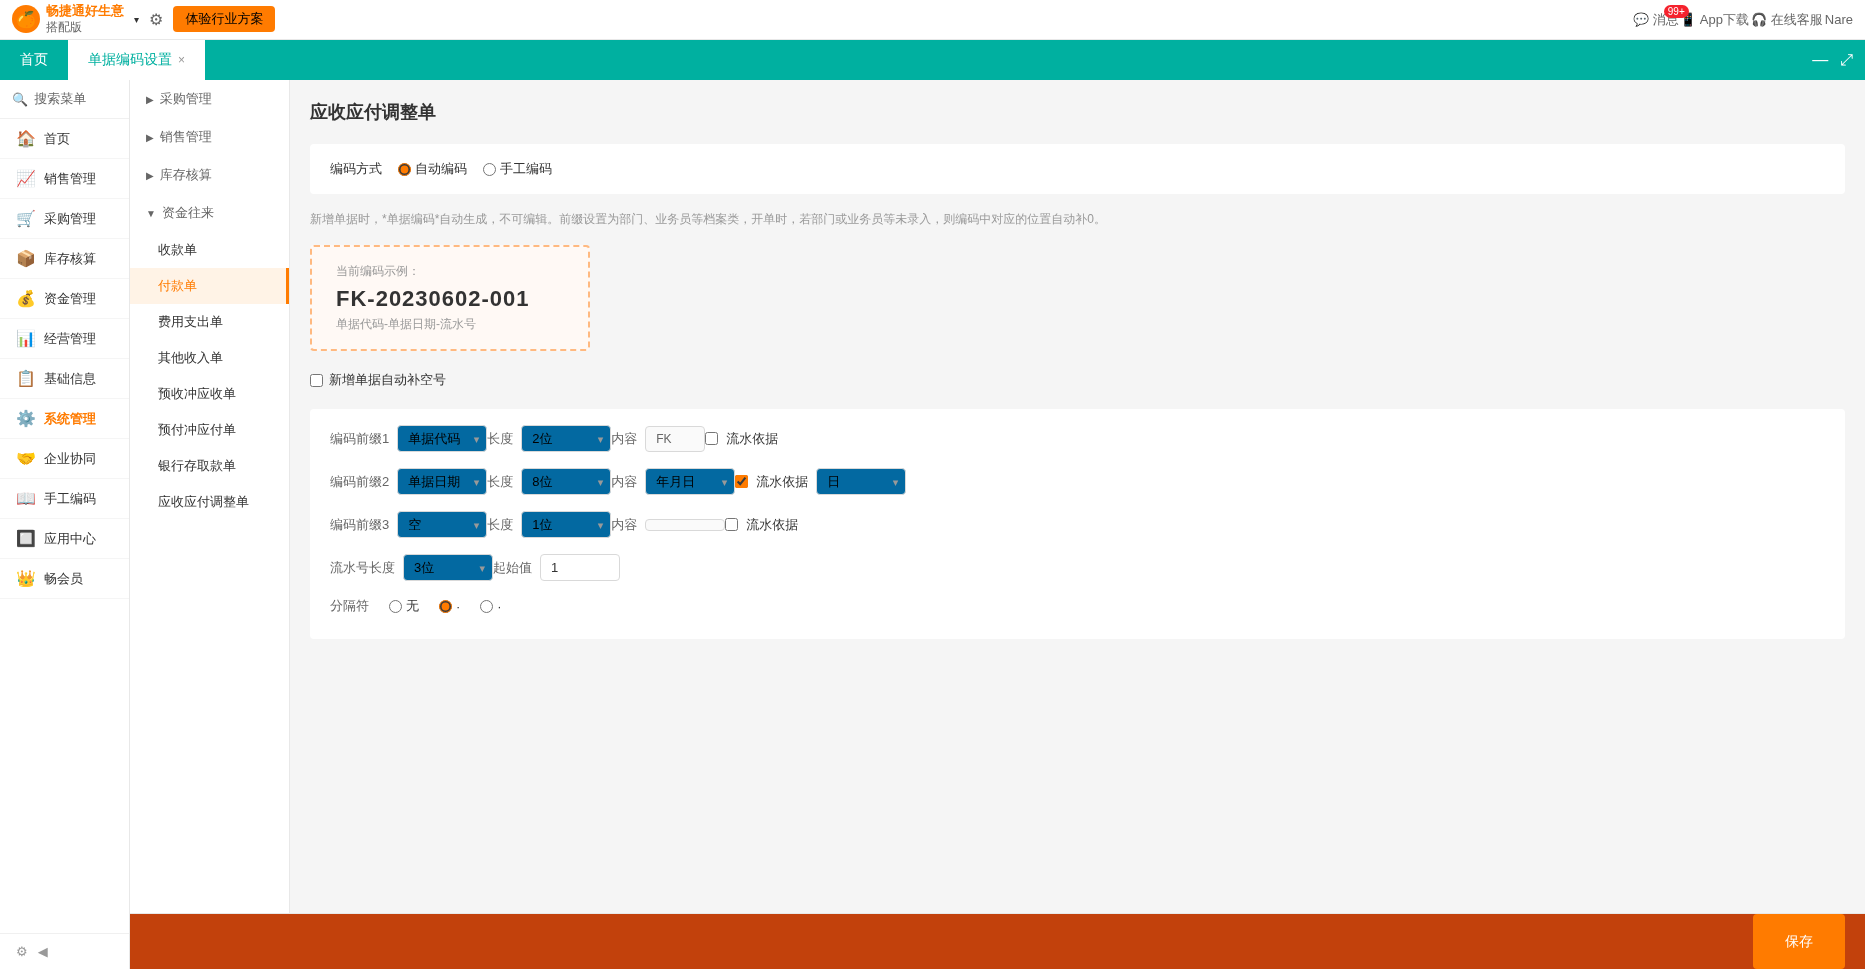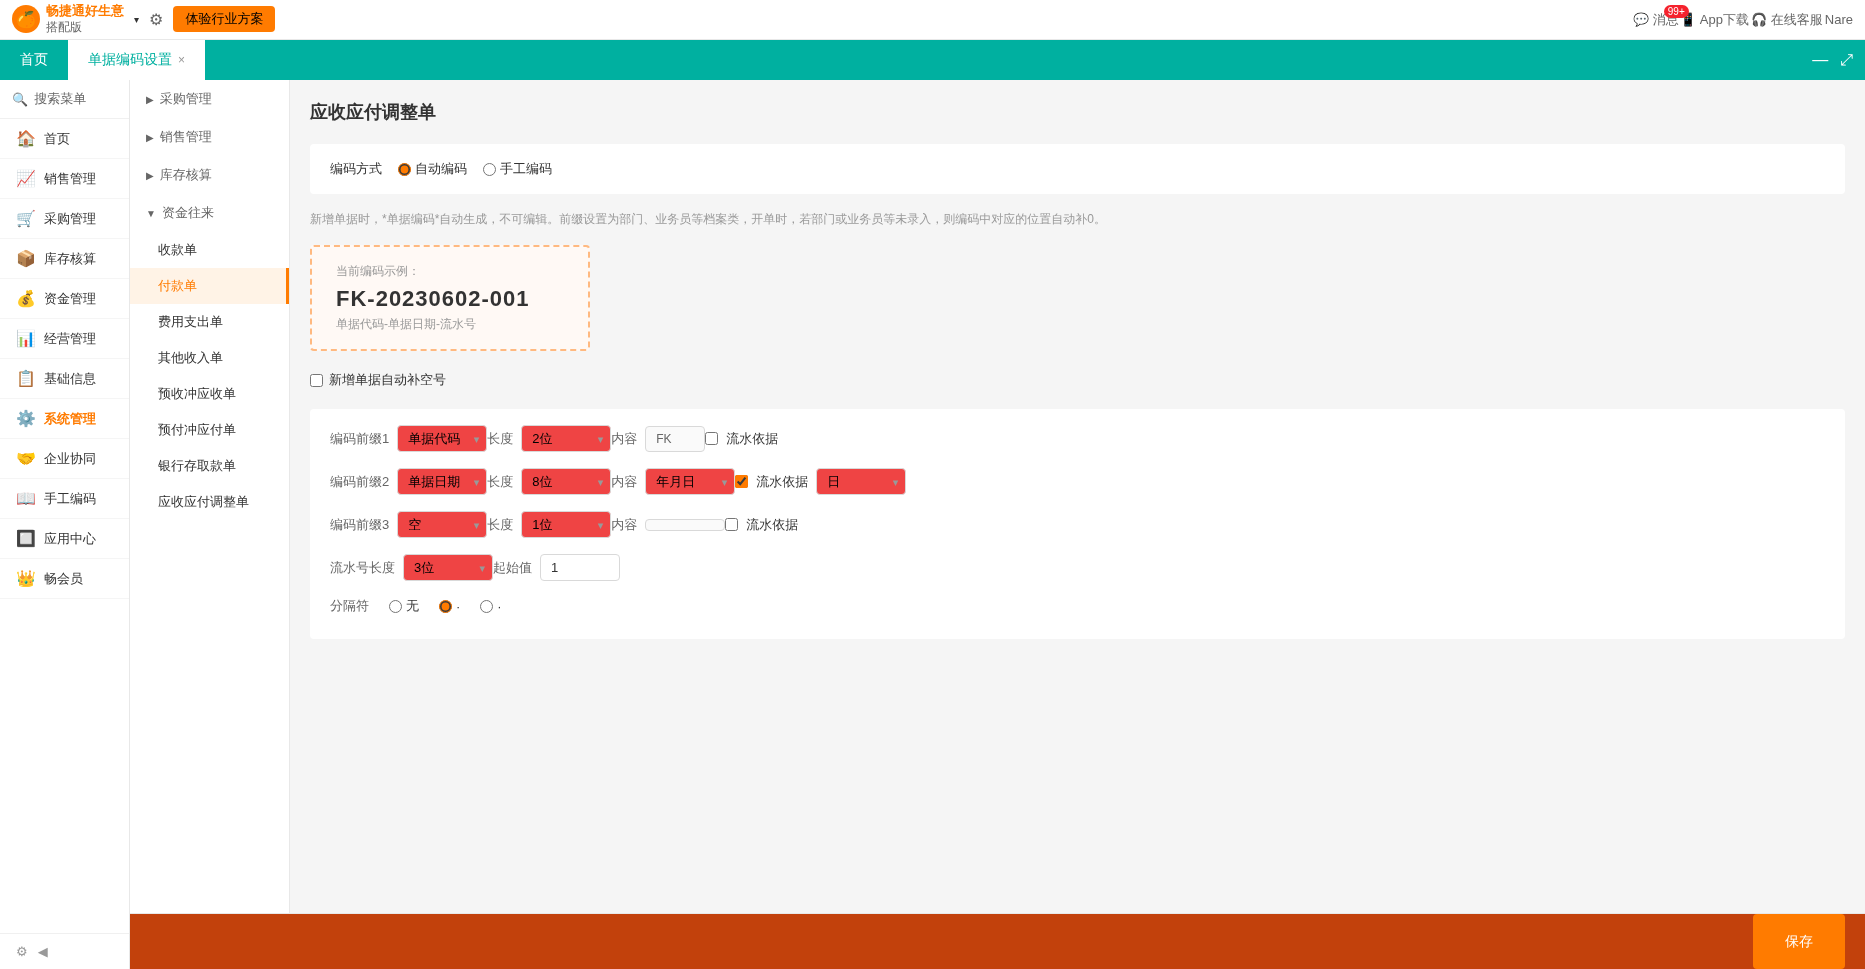--- a/index.html
+++ b/index.html
@@ -245,21 +245,21 @@
       transform: translateY(-50%);
       pointer-events: none;
       color: #999;
       font-size: 11px;
     }
     .select-wrapper select {
       border: 1px solid #d9d9d9;
       border-radius: 4px;
       padding: 5px 16px 5px 10px;
       font-size: 13px;
-      background: #ef4444;
+      background: #0369a1;
       appearance: none;
       cursor: pointer;
       min-width: 90px;
       outline: none;
     }
     .input-text {
       border: 1px solid #d9d9d9;
       border-radius: 4px;
       padding: 5px 10px;
       font-size: 13px;

